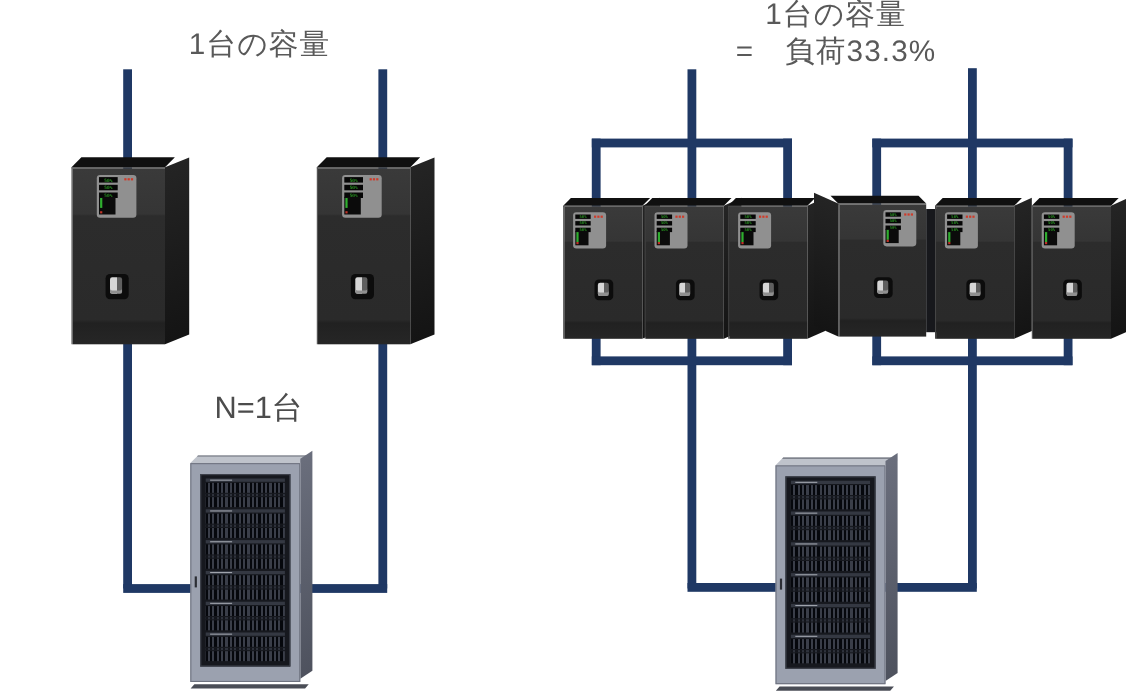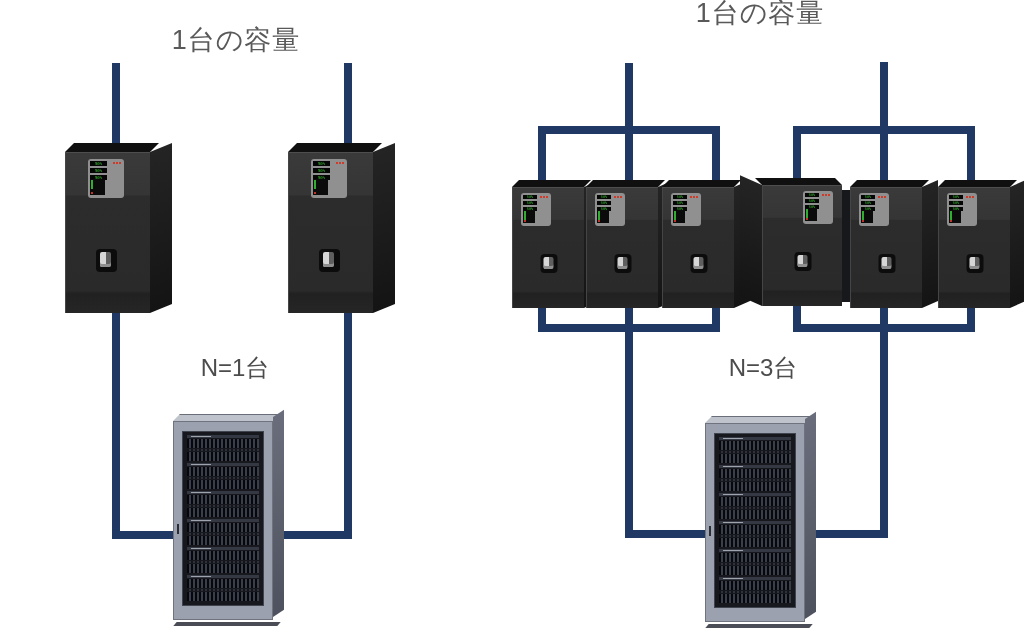--- a/index.html
+++ b/index.html
@@ -3,21 +3,21 @@
 <meta charset="utf-8">
 <style>
   html,body{margin:0;padding:0;background:#fff;}
   .stage{position:relative;width:1024px;height:635px;background:#ffffff;overflow:hidden;
          font-family:"Liberation Sans",sans-serif;}
   
   .line{position:absolute;background:#1f3864;}
   
   .cap-label{position:absolute;color:#595959;font-size:27px;line-height:1.22;
              text-align:center;letter-spacing:1px;font-weight:400;}
-  .n-label{position:absolute;color:#4c4c4c;font-size:24px;text-align:center;width:120px;}
+  .n-label{position:absolute;color:#4c4c4c;font-size:28px;text-align:center;width:120px;}
   
   .ups{position:absolute;}
   .ups .topf{position:absolute;left:0;top:0;width:85px;height:9px;background:#101010;
              transform:skewX(-45deg);transform-origin:left bottom;}
   .ups .sidef{position:absolute;left:85px;top:9px;width:22px;height:161px;
               background:linear-gradient(180deg,#242424,#141414);
               transform:skewY(-22deg);transform-origin:left top;}
   .ups .front{position:absolute;left:0;top:9px;width:85px;height:161px;box-sizing:border-box;
               border-left:1px solid #454545;border-top:1px solid #4e4e4e;
               background:linear-gradient(180deg,#3a3a3a 0%,#353535 26%,#2c2c2c 27%,#2a2a2a 86%,#212121 88%,#262626 100%);}
@@ -346,18 +346,18 @@
       <div class="handle"></div>
     </div>
   </div>
 
   <div class="cap-label" style="left:116px;top:24px;width:240px;">
     <div>1台の容量</div>
   </div>
 
   <div class="cap-label" style="left:635px;top:-3px;width:250px;">
     <div>1台の容量</div>
+    <div>=　負荷33.3%</div>
   </div>
 
   <div class="n-label" style="left:175px;top:352px;">N=1台</div>
-  <div class="n-label" style="left:703px;top:352px;">N=3台</div>
 
 </div>
 
 </body></html>

